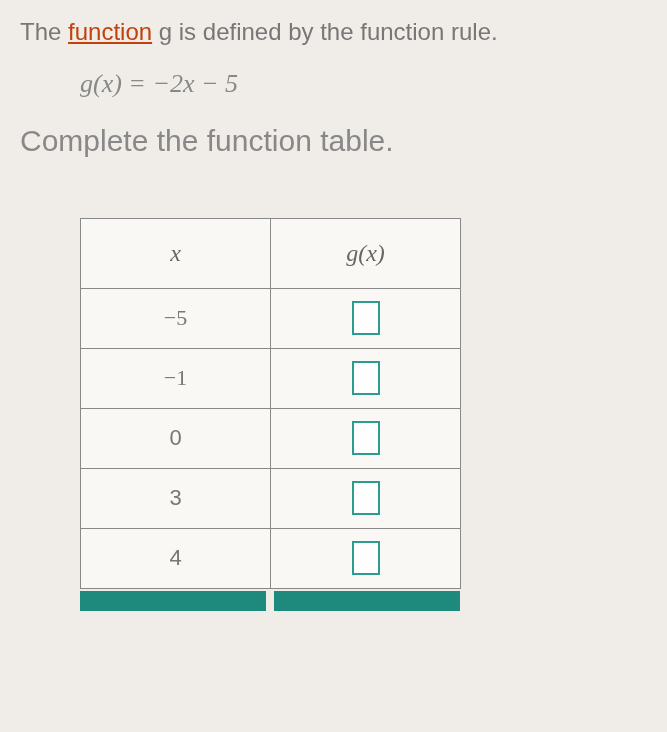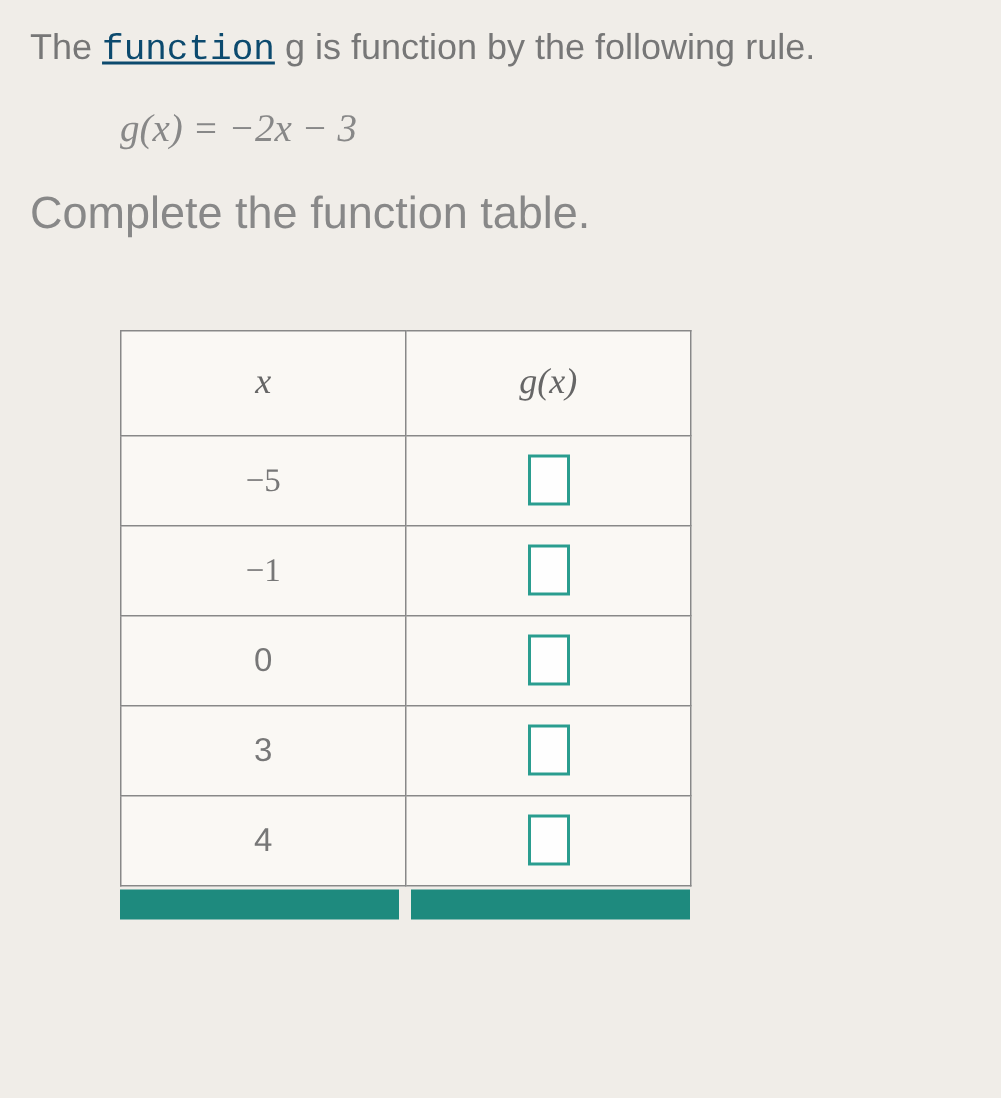--- a/index.html
+++ b/index.html
@@ -15,23 +15,22 @@
       padding: 15px 20px;
       color: #555;
     }
     .prompt-line {
       font-size: 24px;
       color: #777;
       margin-bottom: 20px;
       line-height: 1.4;
     }
     .function-link {
-      color: #0c4a6e;
+      color: #c2410c;
       text-decoration: underline;
-      font-family: Liberation Mono, monospace;
     }
     .equation {
       font-size: 26px;
       color: #888;
       margin-left: 60px;
       margin-bottom: 25px;
       font-style: italic;
       font-family: 'Times New Roman', serif;
     }
     .instruction {
@@ -85,25 +84,25 @@
       width: 186px;
     }
     .neg {
       font-family: 'Times New Roman', serif;
     }
   </style>
 </head>
 <body>
 
 <div class="prompt-line">
-  <span>The </span><a class="function-link">function</a><span> g is function by the following rule.</span>
+  <span>The </span><a class="function-link">function</a><span> g is defined by the function rule.</span>
 </div>
 
 <div class="equation">
-  <span>g(x) = −2x − 3</span>
+  <span>g(x) = −2x − 5</span>
 </div>
 
 <div class="instruction">Complete the function table.</div>
 
 <div class="table-container">
   <table>
     <thead>
       <tr>
         <th>x</th>
         <th>g(x)</th>

